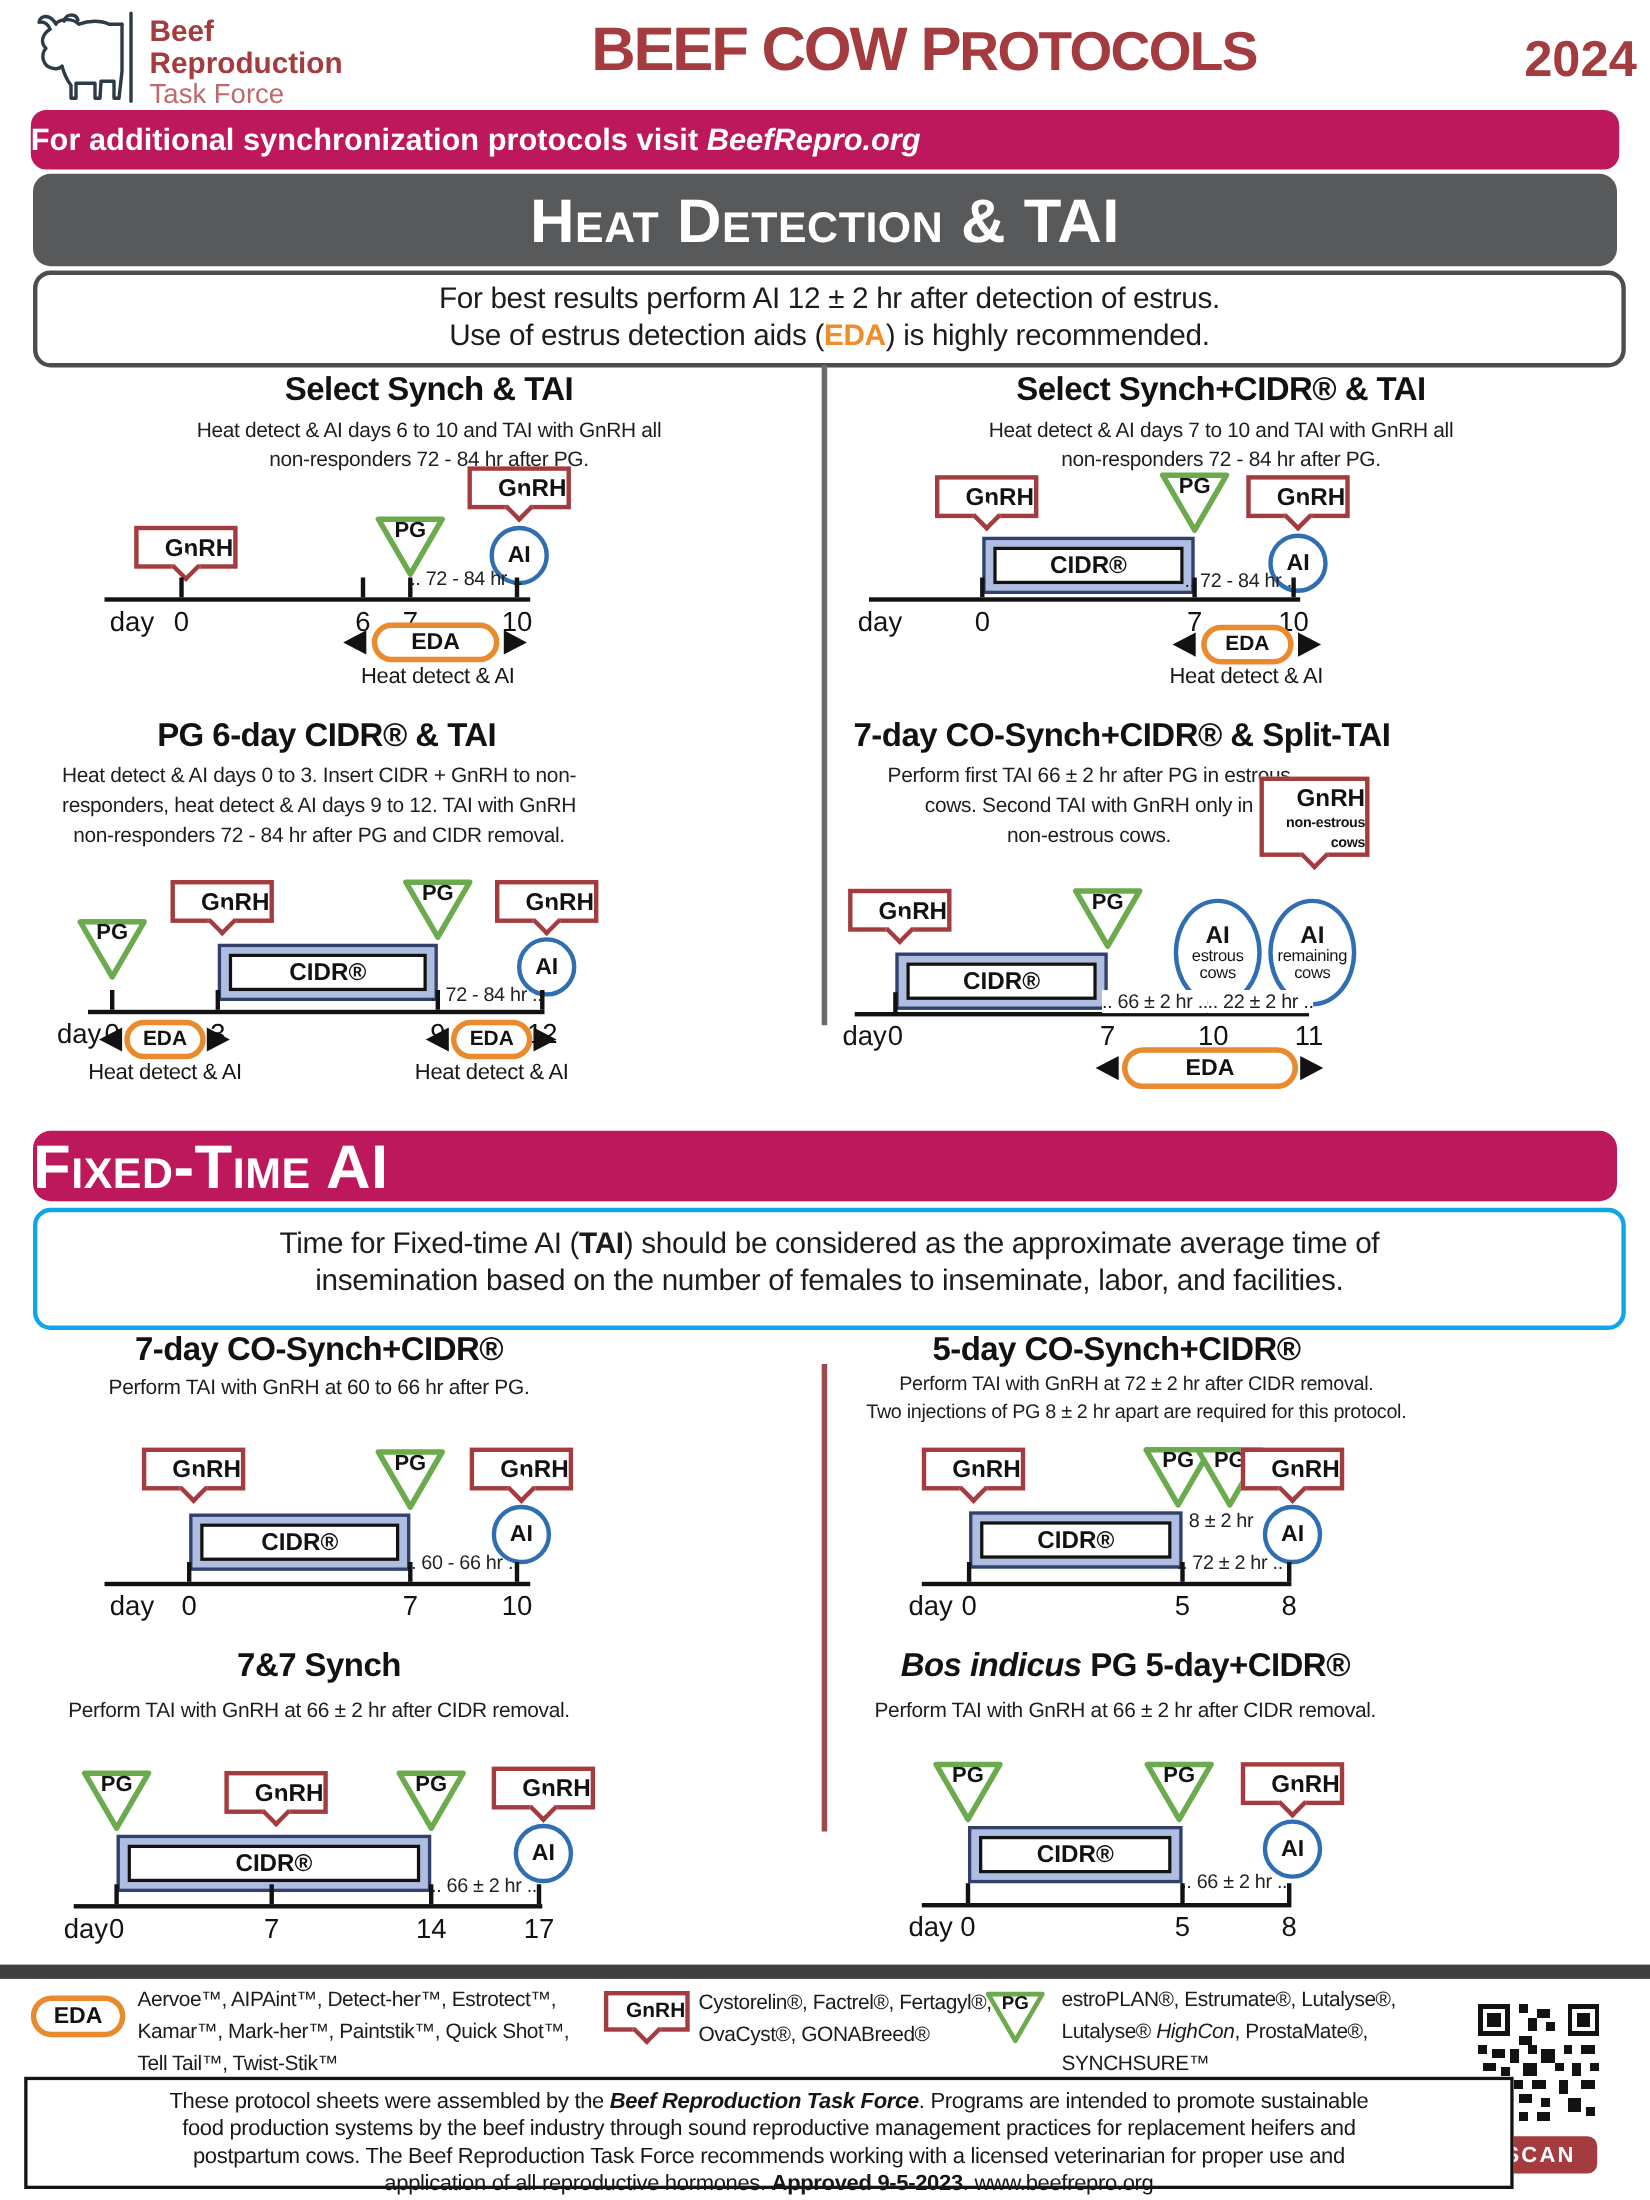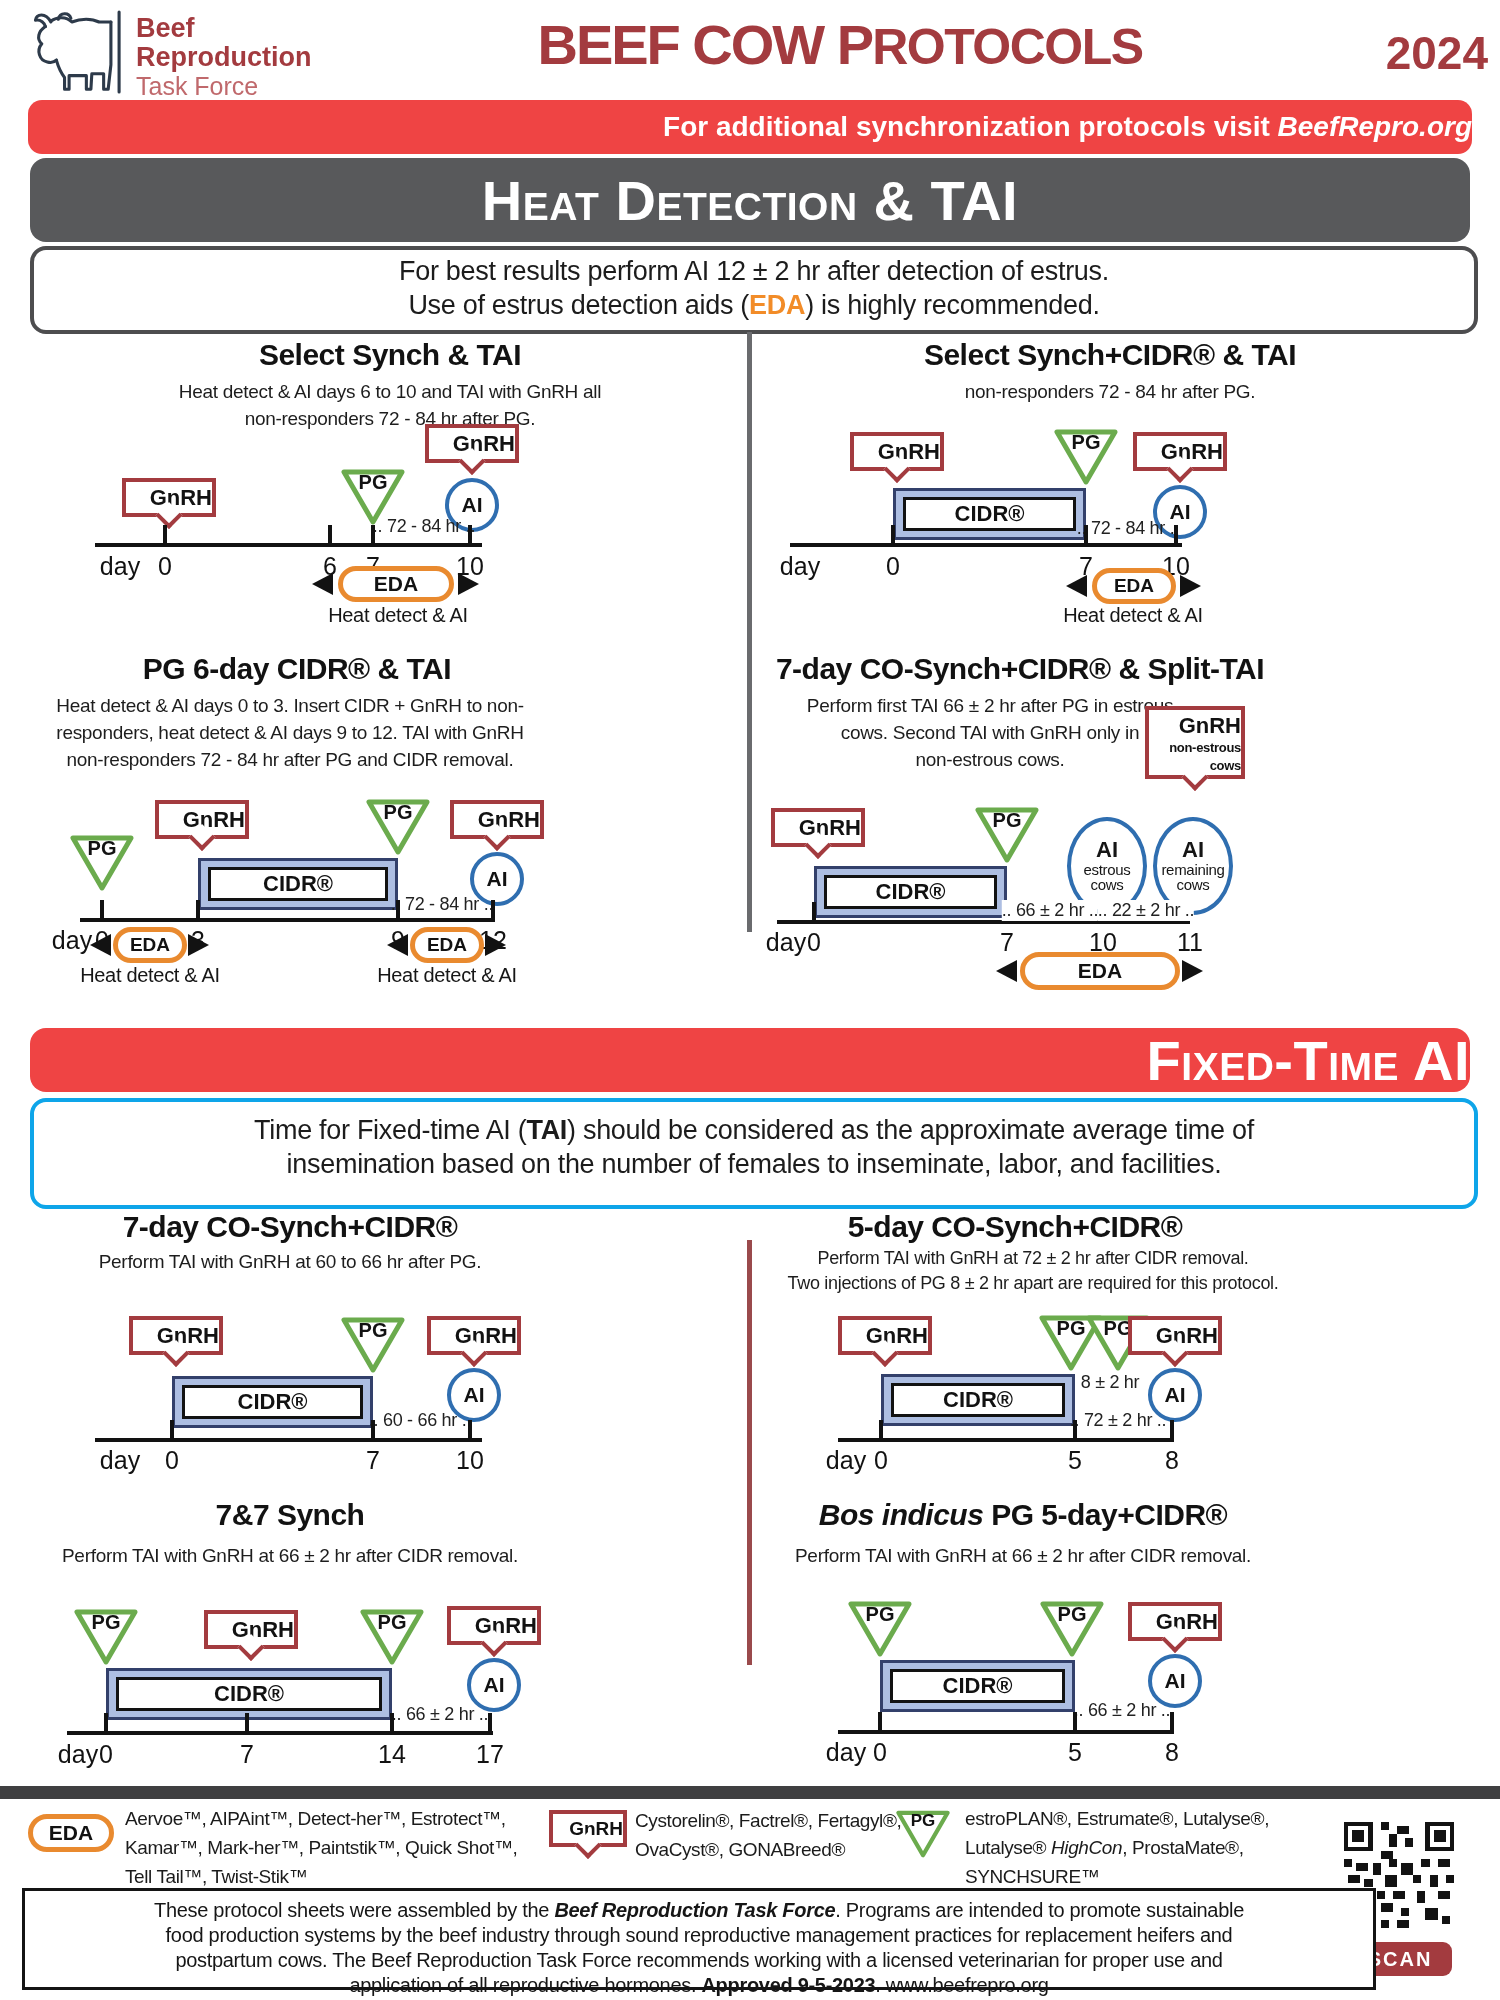--- a/index.html
+++ b/index.html
@@ -1,21 +1,21 @@
 <!DOCTYPE html>
 <html><head>
 <meta charset="utf-8">
 <style>
   html,body{margin:0;padding:0;background:#ffffff;}
   .page{position:relative;width:1500px;height:2000px;background:#fff;overflow:hidden;
         font-family:"Liberation Sans", sans-serif;color:#151515;}
   .abs{position:absolute;}
   .maroon{color:#A33B3F;}
   
-  .banner-red{background:#ef4444;border-radius:14px;color:#fff;display:flex;align-items:center;justify-content:flex-end;}
+  .banner-red{background:#be185d;border-radius:14px;color:#fff;display:flex;align-items:center;justify-content:flex-start;}
   .banner-gray{background:#58595B;border-radius:16px;color:#fff;display:flex;align-items:center;justify-content:center;}
   .caps{font-variant:small-caps;font-weight:800;letter-spacing:0.5px;}
   .intro{background:#fff;border-radius:16px;text-align:center;font-size:27px;letter-spacing:-0.3px;color:#1c1c1c;}
   .intro .ln{line-height:34px;}
   
   .ptitle{text-align:center;font-weight:800;font-size:30px;letter-spacing:-0.5px;color:#121212;white-space:nowrap;}
   .pdesc{text-align:center;font-size:19px;letter-spacing:-0.3px;color:#1d1d1d;line-height:27px;}
   .pnote{font-style:italic;text-decoration:underline;}
   
   .bubble{position:absolute;background:#fff;border:4px solid #A33B3F;font-weight:800;font-size:22px;
@@ -134,20 +134,21 @@
     <div class="dnum" style="left:470px;top:552px">10</div>
     <div class="eda" style="left:338px;top:566px;width:116px">EDA</div>
     <div class="arrL" style="left:312px;top:573px"></div>
     <div class="arrR" style="left:458px;top:573px"></div>
     <div class="heatlab" style="left:398px;top:604px">Heat detect &amp; AI</div>
   </div>
 
   <div>
     <div class="abs ptitle" style="left:760px;top:338px;width:700px">Select Synch+CIDR® &amp; TAI</div>
     <div class="abs pdesc" style="left:760px;top:378px;width:700px">
+      <div>Heat detect &amp; AI days 7 to 10 and TAI with GnRH all</div>
       <div>non-responders 72 - 84 hr after PG.</div>
     </div>
     <div class="bubble" style="left:850px;top:432px;width:86px">
       <span>GnRH</span><i class="tail"></i></div>
     <div class="cidr" style="left:893px;top:488px;width:193px">
       <div class="inner">CIDR®</div>
       </div>
     <div class="pg" style="left:1053px;top:428px">
       <svg width="66" height="58" viewBox="0 0 66 58">
           <polygon points="4,4 62,4 33,54" fill="#fff" stroke="#6BAB4D" stroke-width="5" stroke-linejoin="round"></polygon>

